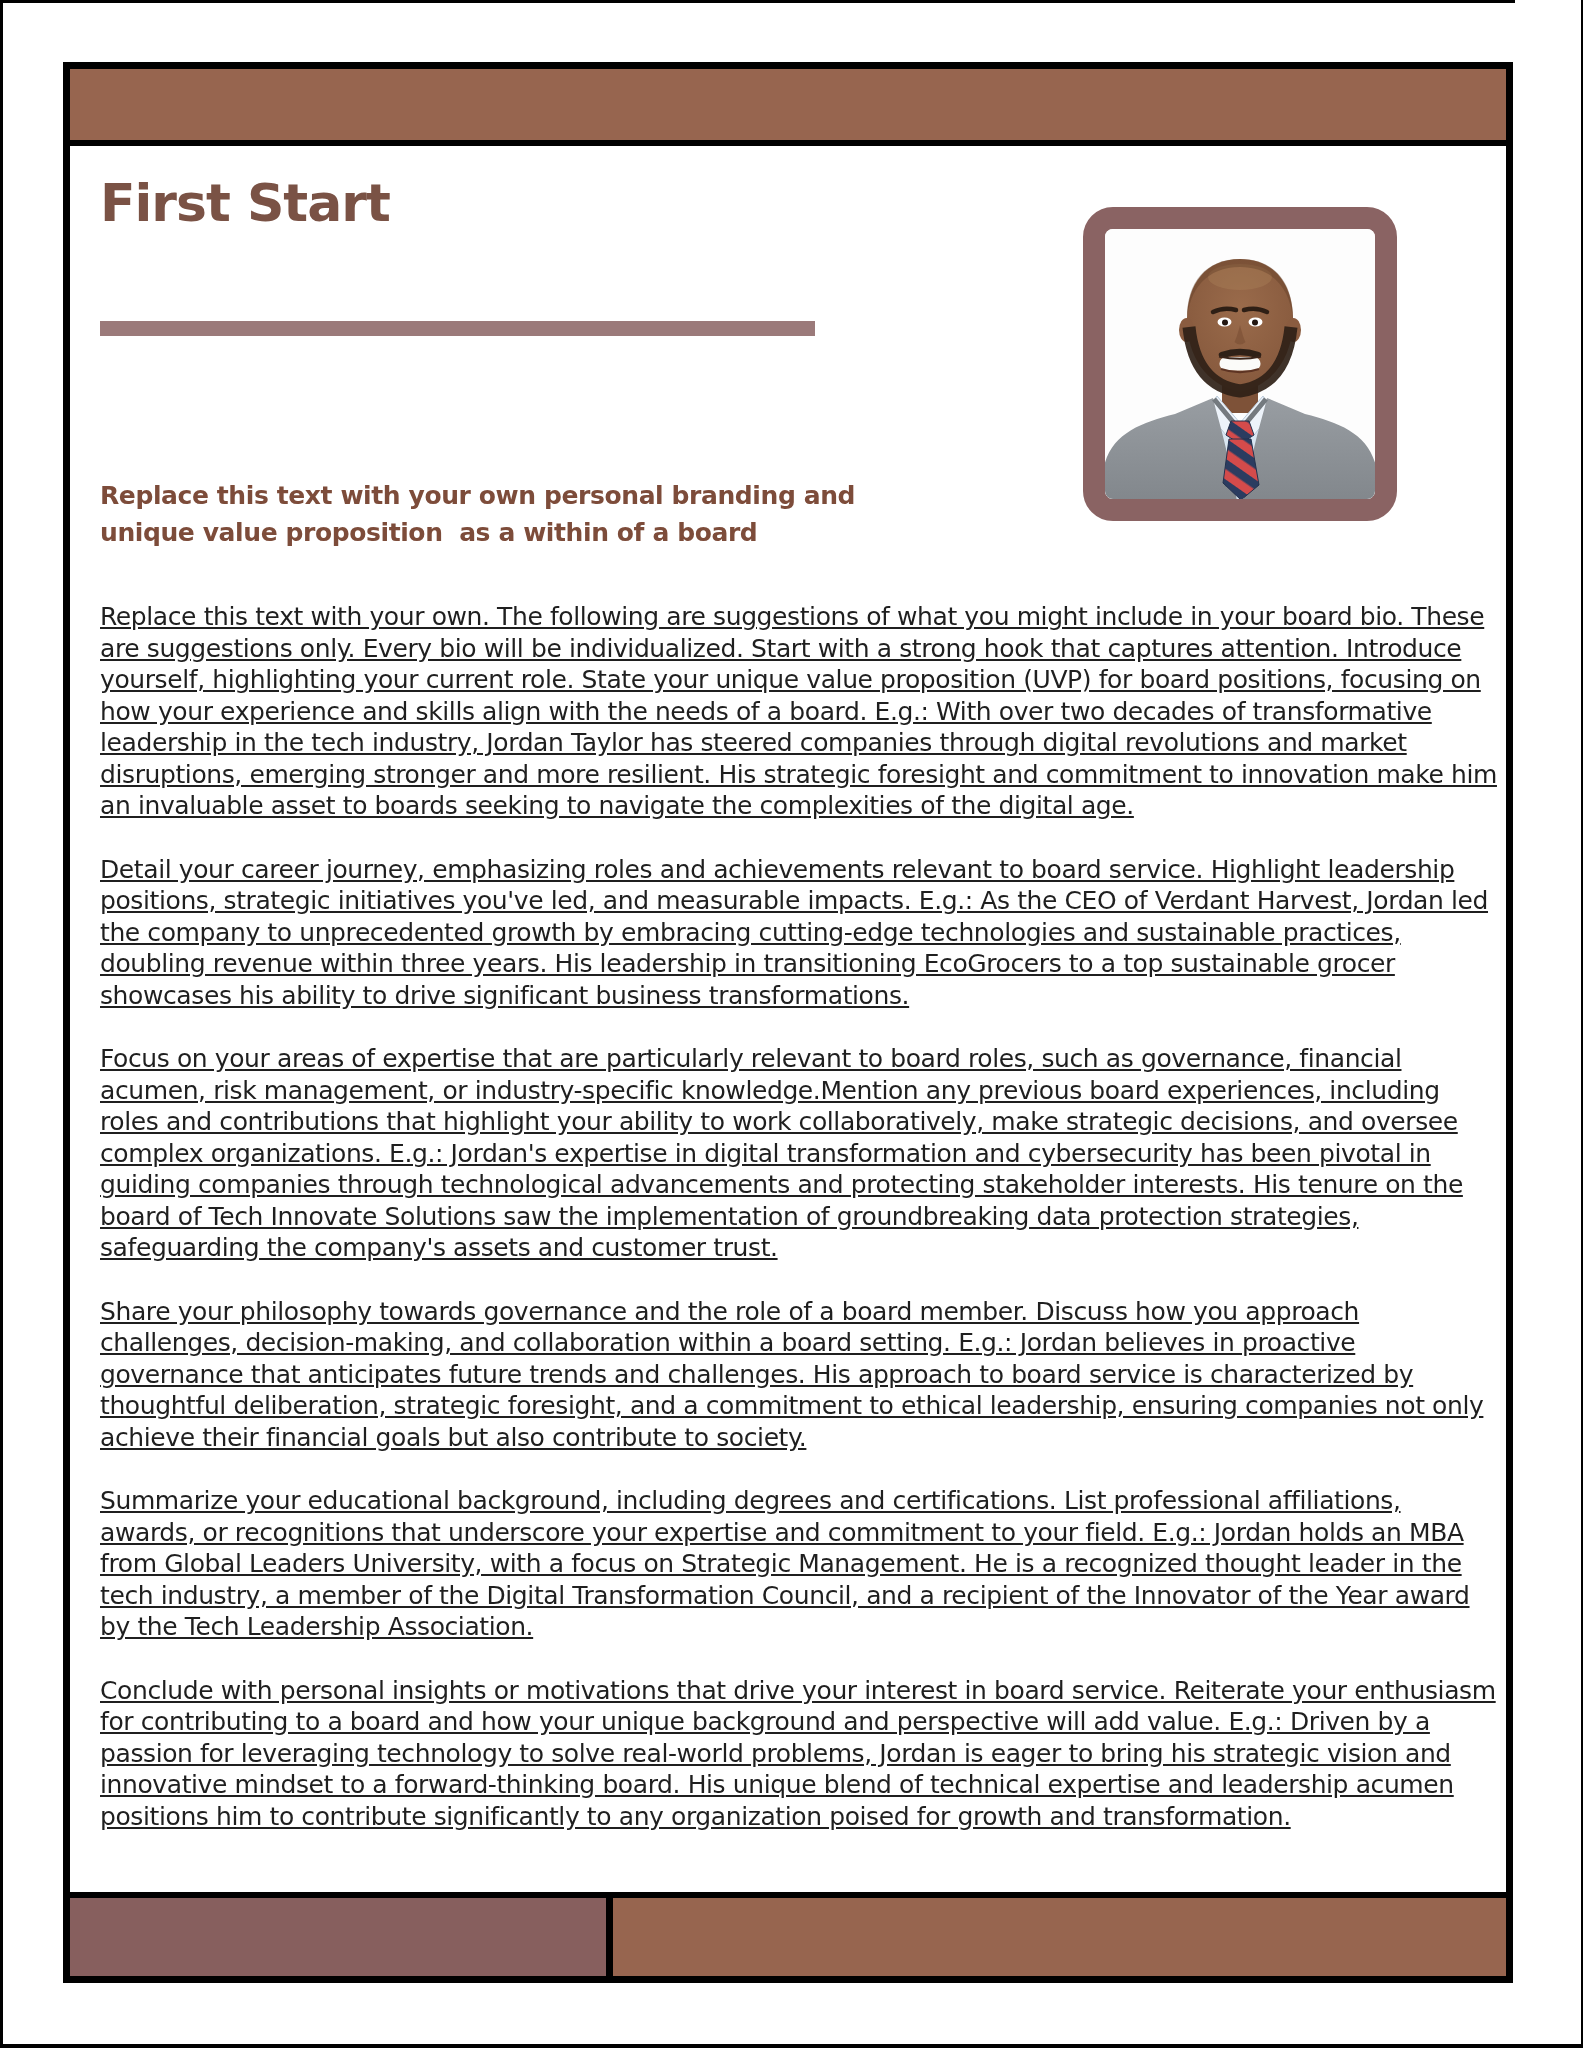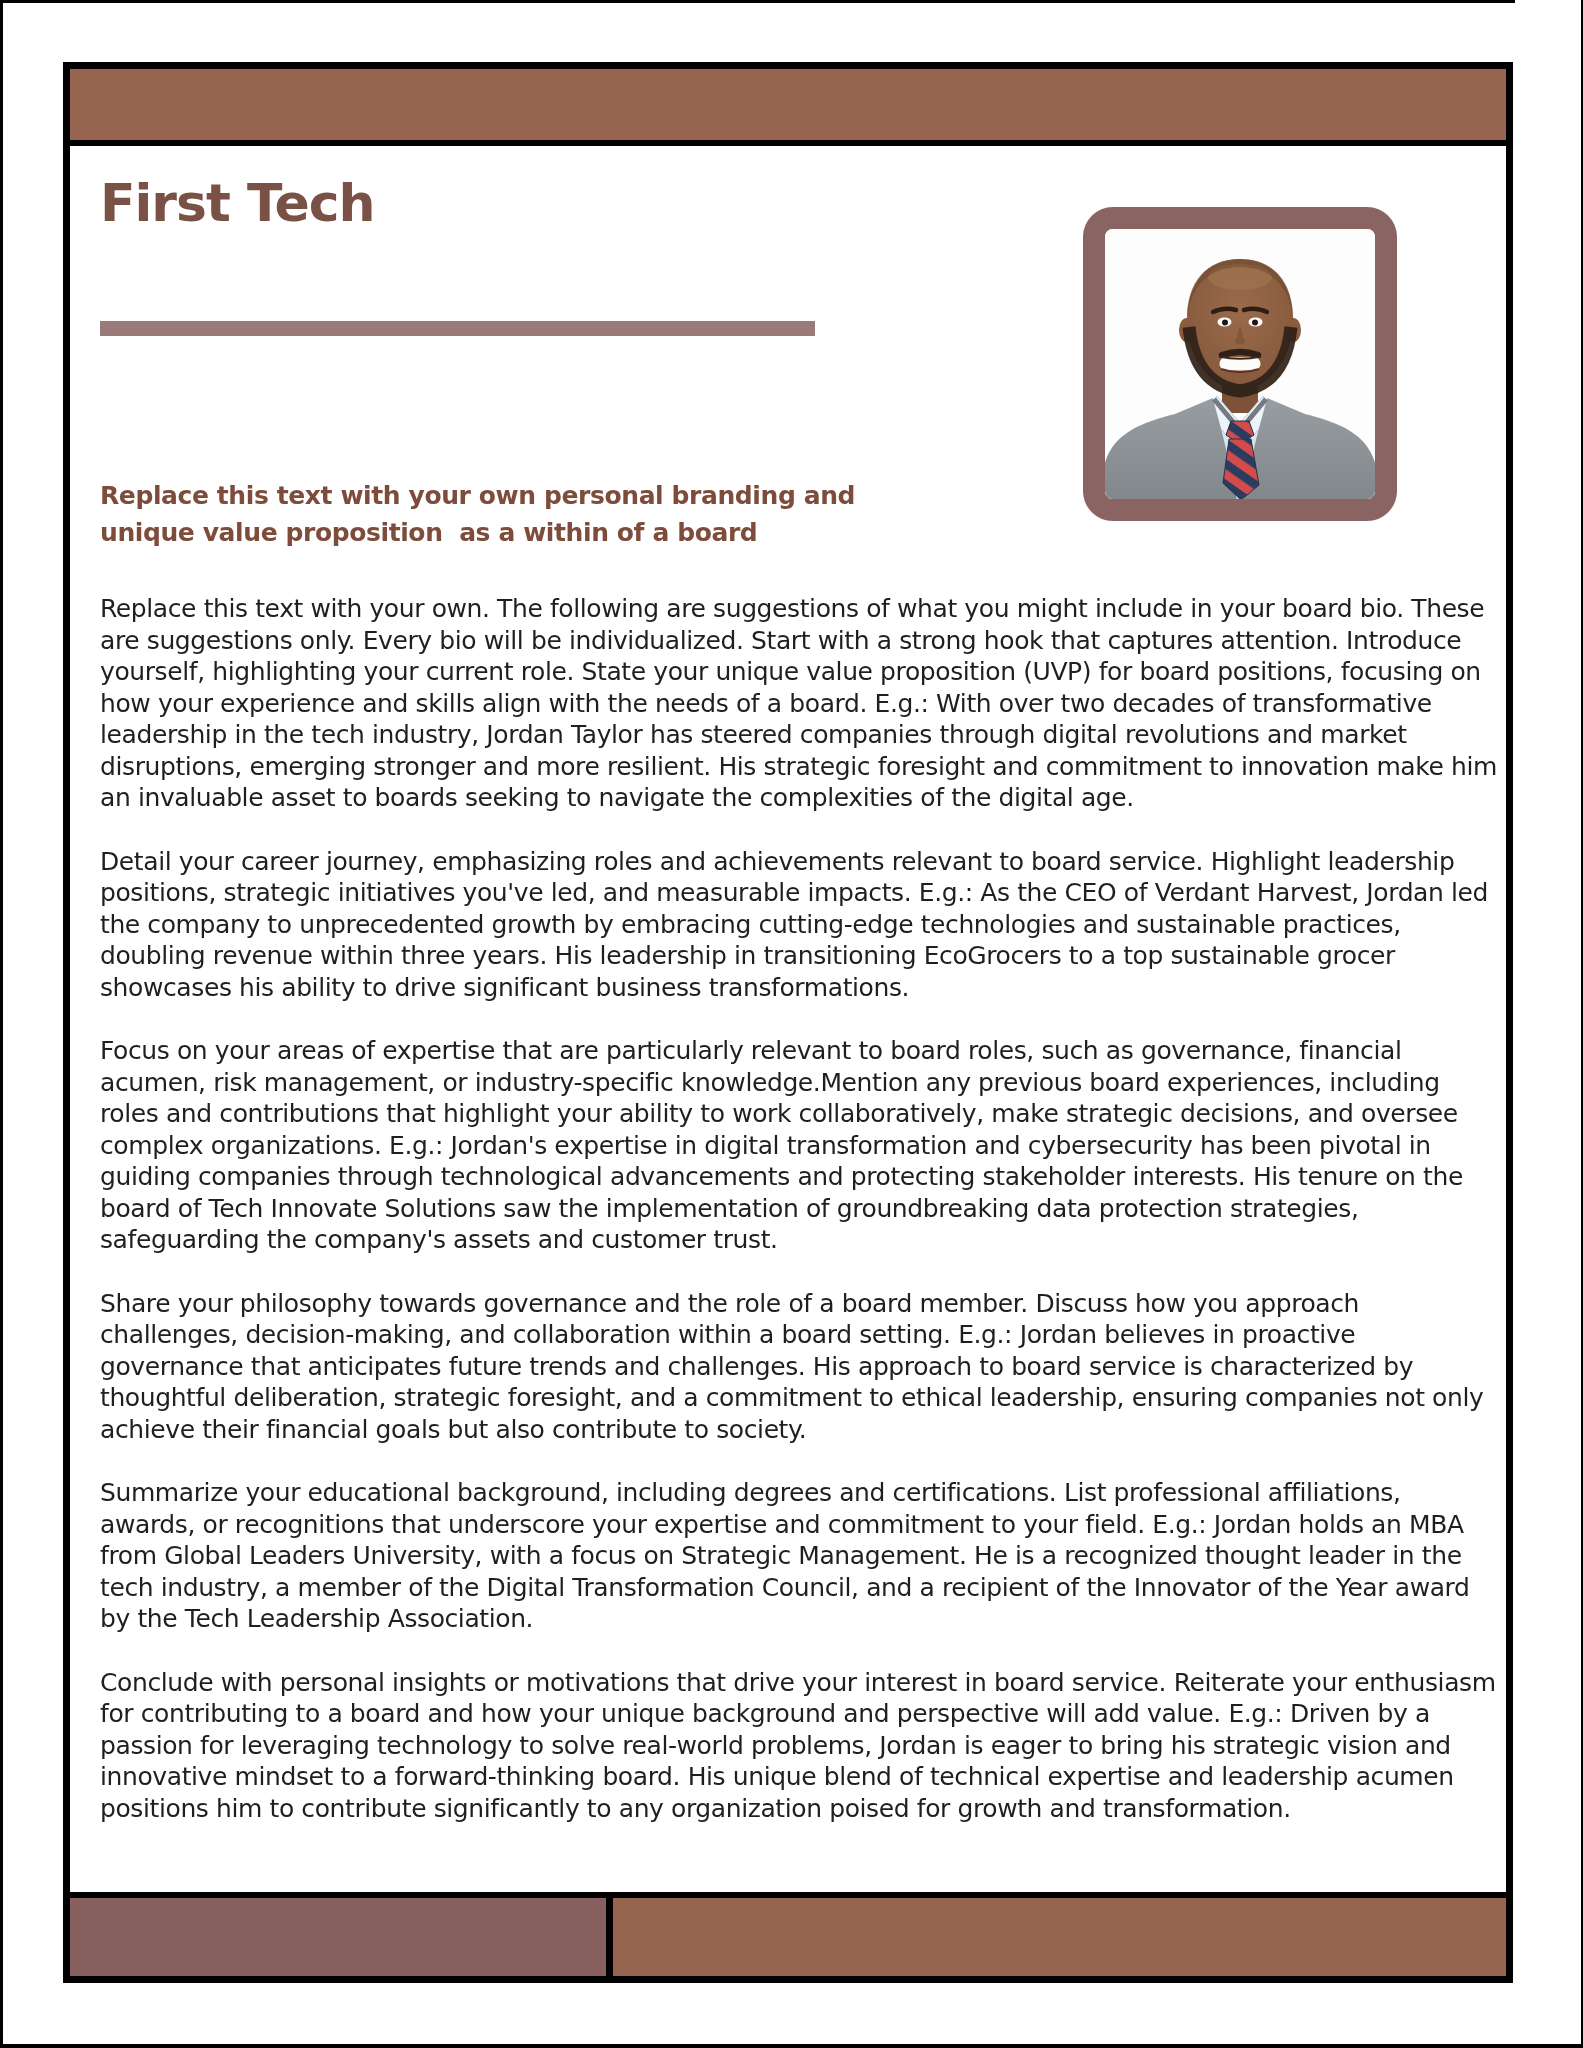--- a/index.html
+++ b/index.html
@@ -56,21 +56,21 @@
     border:22px solid var(--photo_frame,#8A6363);border-radius:30px;
     box-sizing:border-box;overflow:hidden;background:#fff;
   }
   .photo-frame svg{display:block;width:270px;height:270px;}
 
   .body-paragraphs{
     position:absolute;left:30px;top:524px;width:1398px;
     font-size:25px;line-height:31.5px;letter-spacing:-0.4px;
     color:var(--body_text,#1F1F1F);
   }
-  .body-paragraphs p{margin:0 0 32px 0;}
+  .body-paragraphs p{margin:8px 0 32px 0;text-decoration:underline;}
 
   .footer-bars{
     position:absolute;left:0;bottom:0;width:100%;height:84px;
     border-top:6px solid #000;box-sizing:border-box;display:flex;
   }
   .footer-left{width:543px;height:100%;background:var(--footer_left,#875F5E);border-right:7px solid #000;box-sizing:border-box;}
   .footer-right{flex:1;height:100%;background:var(--footer_right,#97654F);}
 </style>
 </head>
 <body>
@@ -80,21 +80,21 @@
   <div class="edge-top"></div>
   <div class="edge-left"></div>
   <div class="edge-right"></div>
   <div class="edge-bottom"></div>
 
   <div class="page-frame">
     <div class="frame-inner">
 
       <div class="header-bar"></div>
 
-      <h1 class="name-title">First Tech</h1>
+      <h1 class="name-title">First Start</h1>
 
       <div class="name-rule"></div>
 
 
 
       <h3 class="tagline">Replace this text with your own personal branding and unique value proposition  as a within of a board</h3>
 
       <div class="photo-frame">
         <svg viewBox="0 0 270 270" aria-hidden="true">
           <defs>

